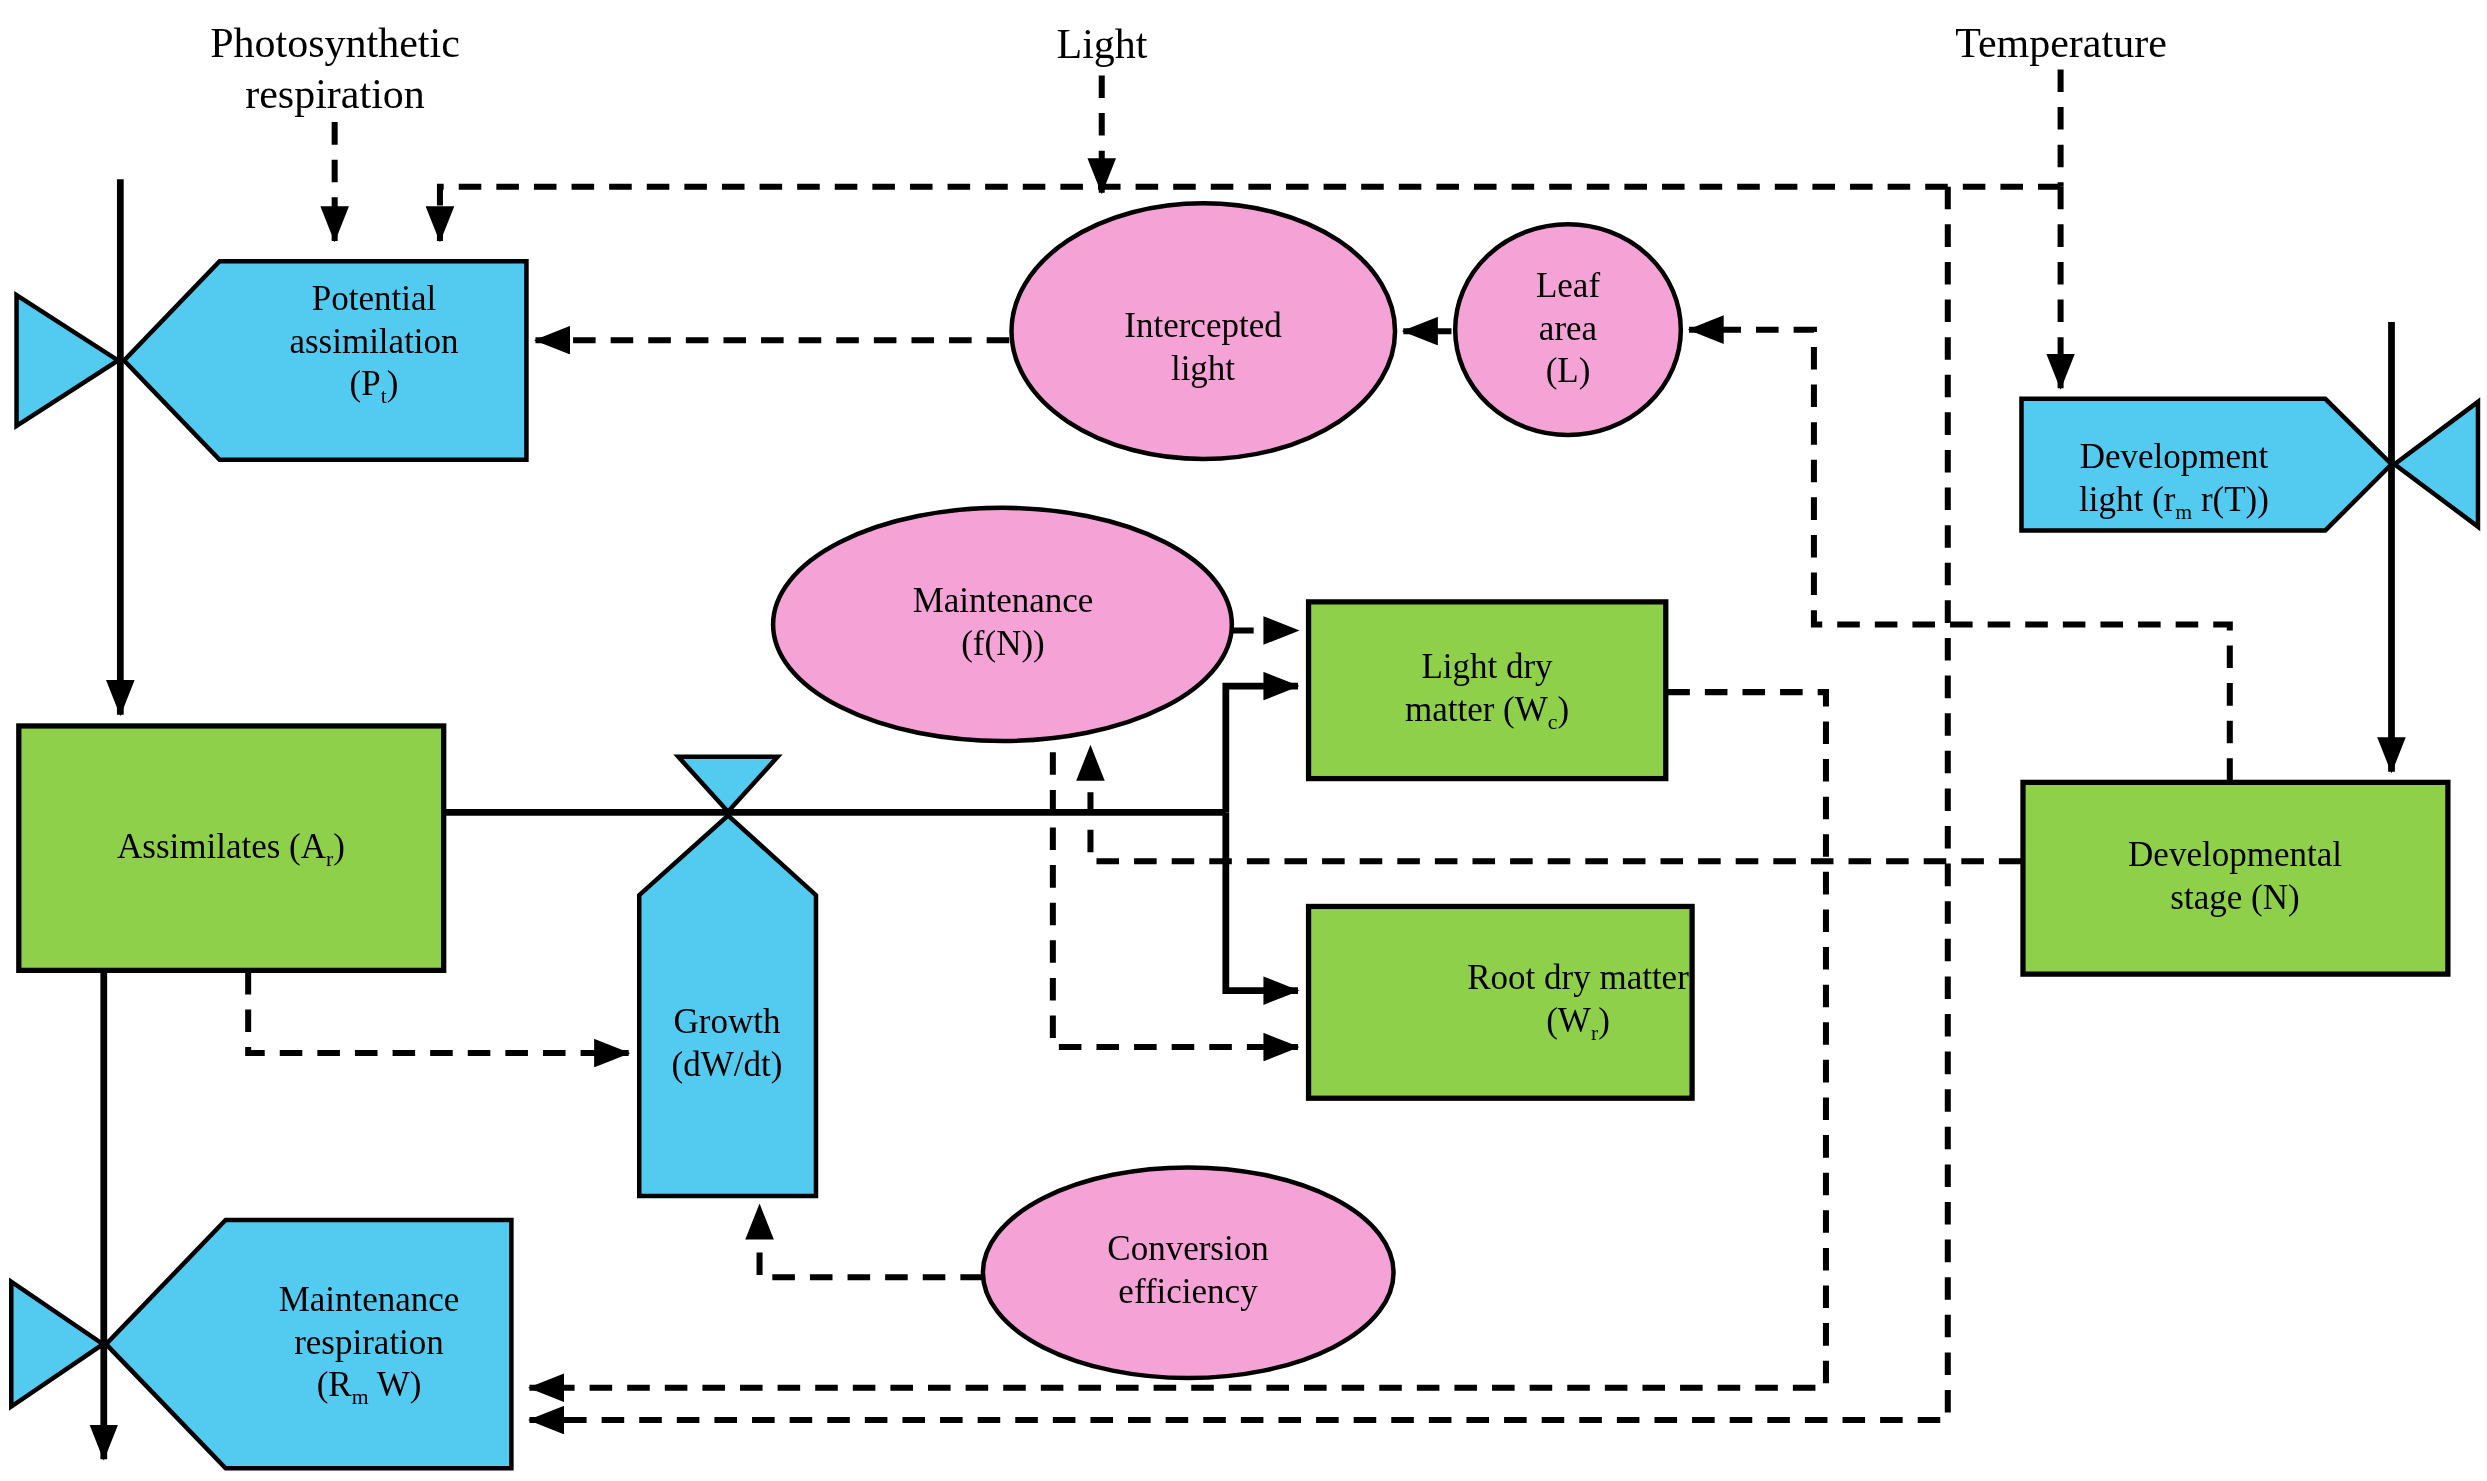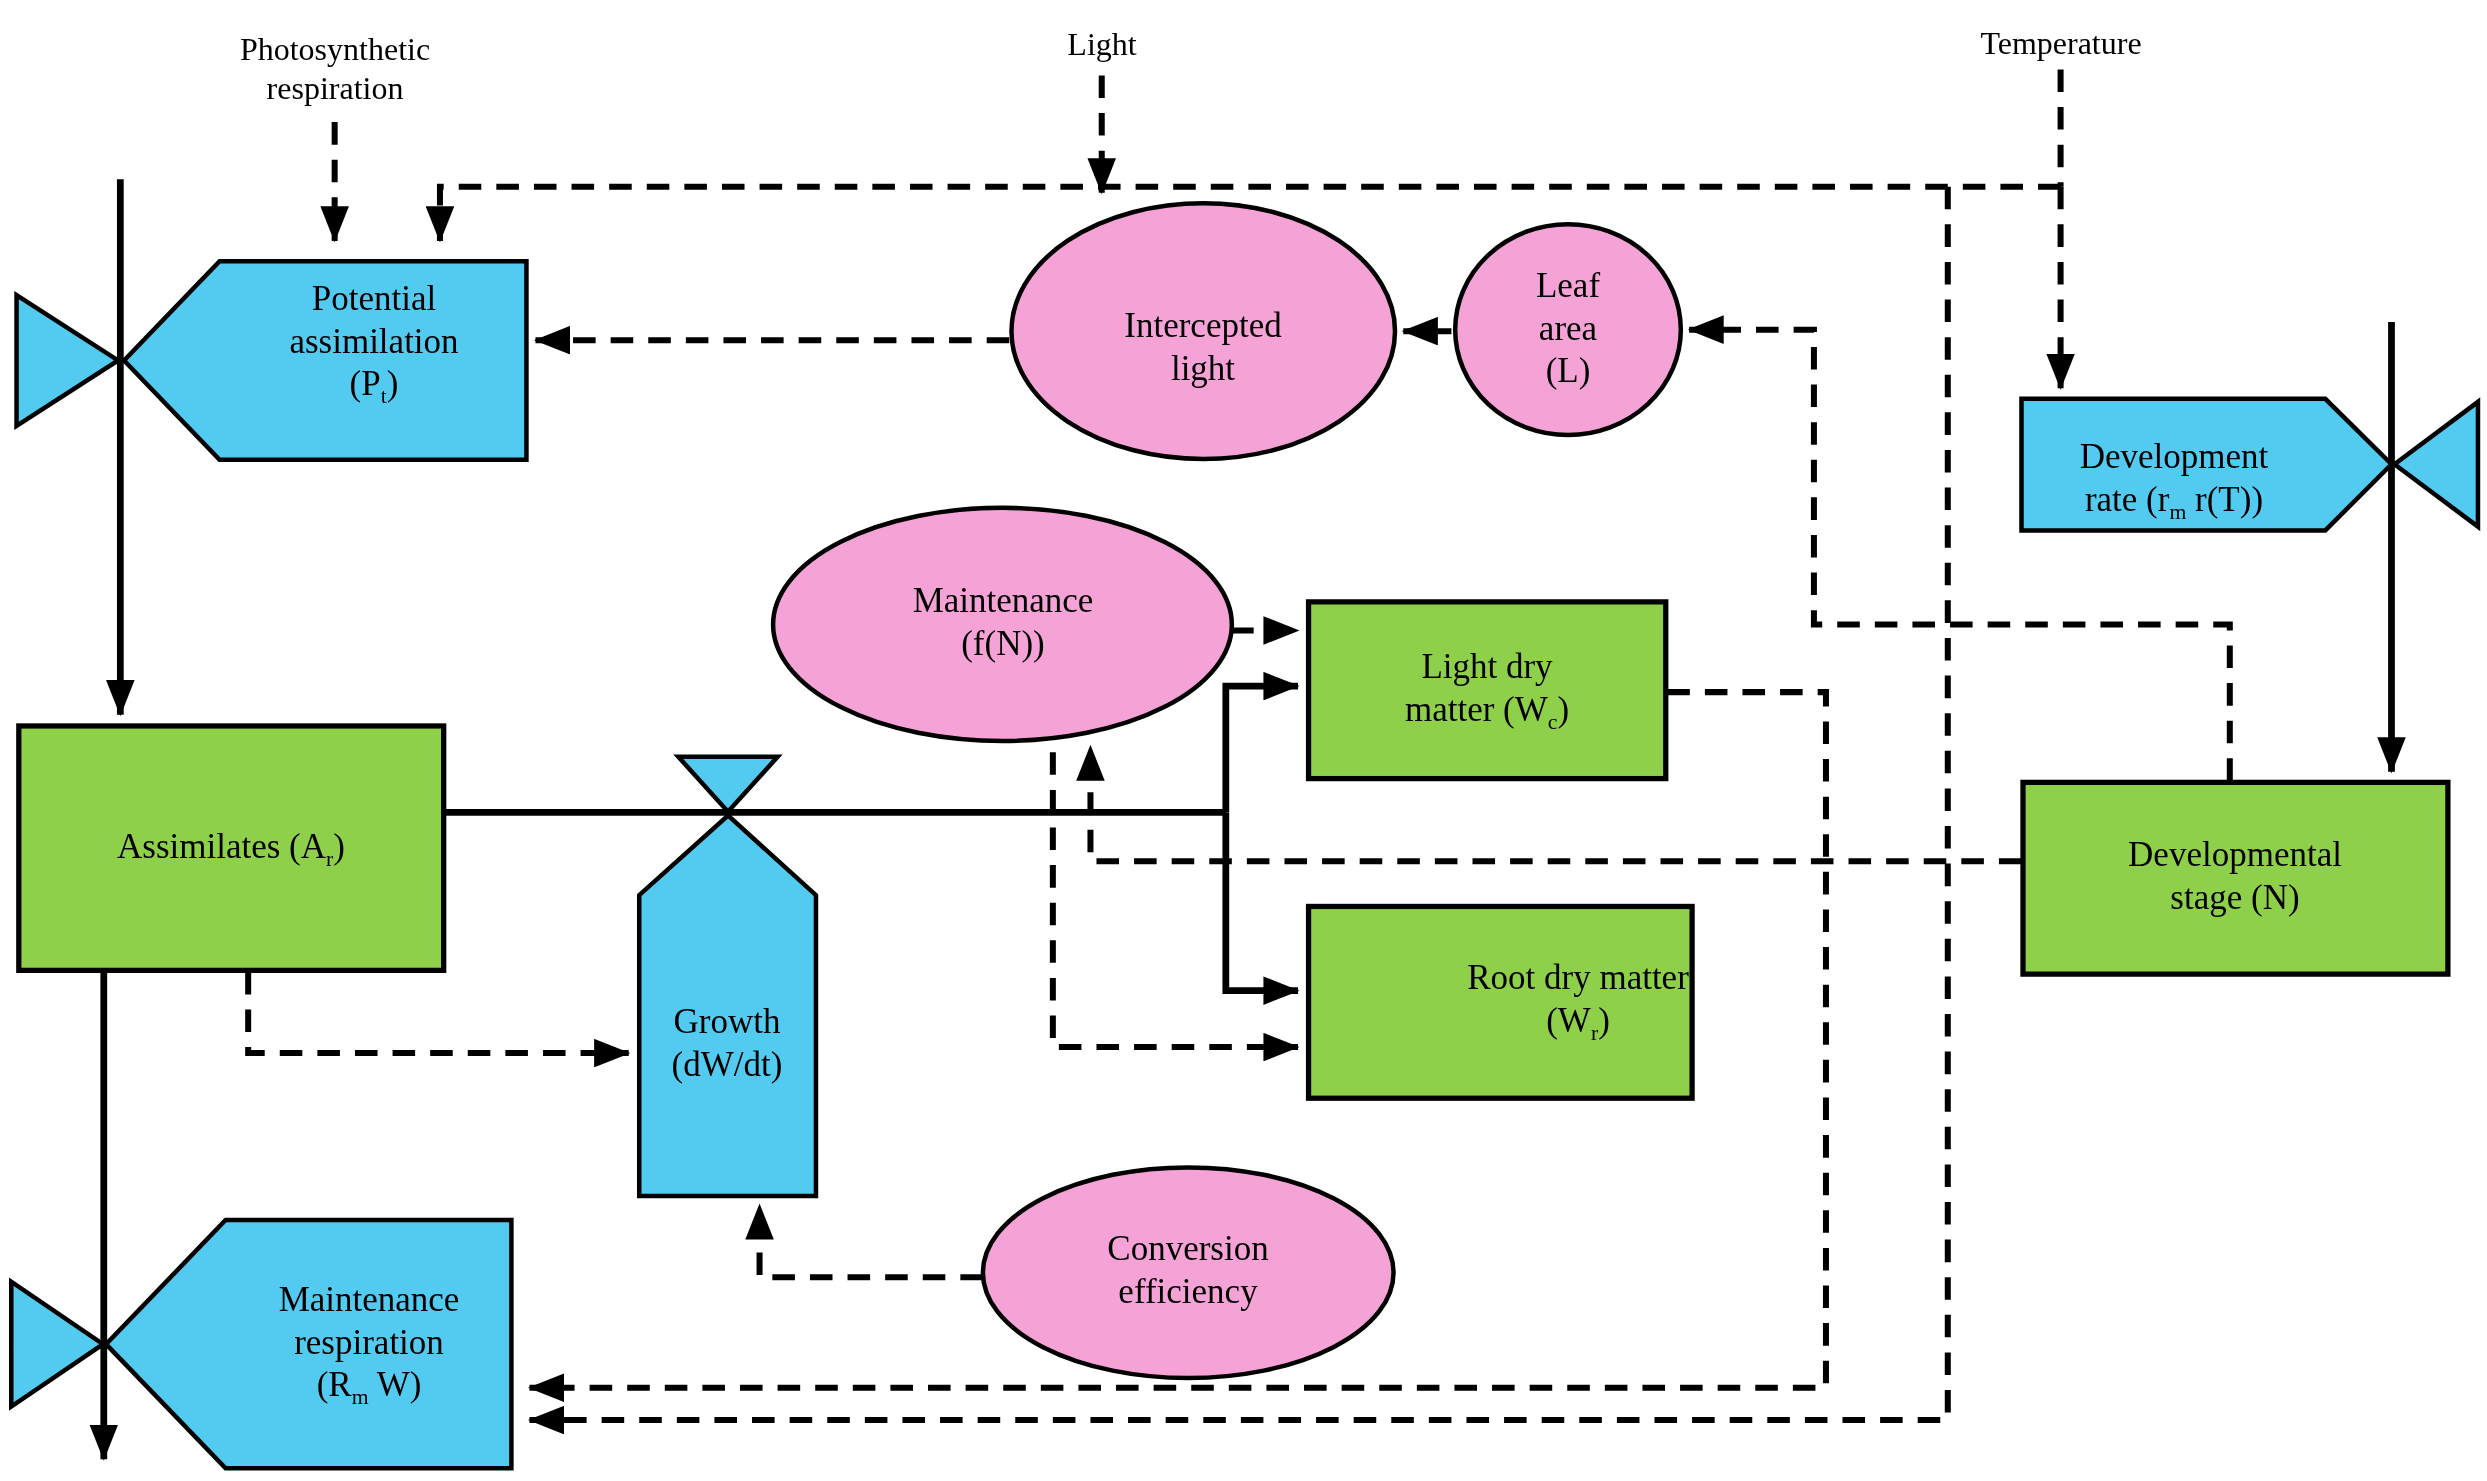--- a/index.html
+++ b/index.html
@@ -2,21 +2,21 @@
 <html style="font-size:12px"><head>
 <meta charset="utf-8">
 <style>
   html,body{margin:0;padding:0;background:#ffffff;}
   body{width:2487px;height:1482px;overflow:hidden;
        font-family:"Liberation Serif","DejaVu Serif",serif;color:#000;}
   .canvas{position:relative;width:2487px;height:1482px;background:#fff;}
   svg.layer{position:absolute;left:0;top:0;width:2487px;height:1482px;}
   .label{position:absolute;transform:translate(-50%,-50%);text-align:center;
          font-size:35px;line-height:1.22;white-space:nowrap;}
-  .label.ext{font-size:32px;}
+  .label.ext{font-size:42px;}
   .ln{display:block;}
   sub{font-size:0.62em;line-height:0;}
 </style>
 </head>
 <body>
 
 <div class="canvas">
 
   <svg class="layer" viewBox="0 0 3307 1970">
     <defs>
@@ -99,21 +99,21 @@
   </div>
 
   <div class="label" style="left:1568px;top:329px">
     <span class="ln">Leaf</span>
     <span class="ln">area</span>
     <span class="ln">(L)</span>
   </div>
 
   <div class="label" style="left:2174px;top:479px">
     <span class="ln">Development</span>
-    <span class="ln"><span>rate (r</span><sub>m</sub><span> r(T))</span></span>
+    <span class="ln"><span>light (r</span><sub>m</sub><span> r(T))</span></span>
   </div>
 
   <div class="label" style="left:1003px;top:623px">
     <span class="ln">Maintenance</span>
     <span class="ln">(f(N))</span>
   </div>
 
   <div class="label" style="left:1487px;top:689px">
     <span class="ln">Light dry</span>
     <span class="ln"><span>matter (W</span><sub>c</sub><span>)</span></span>

